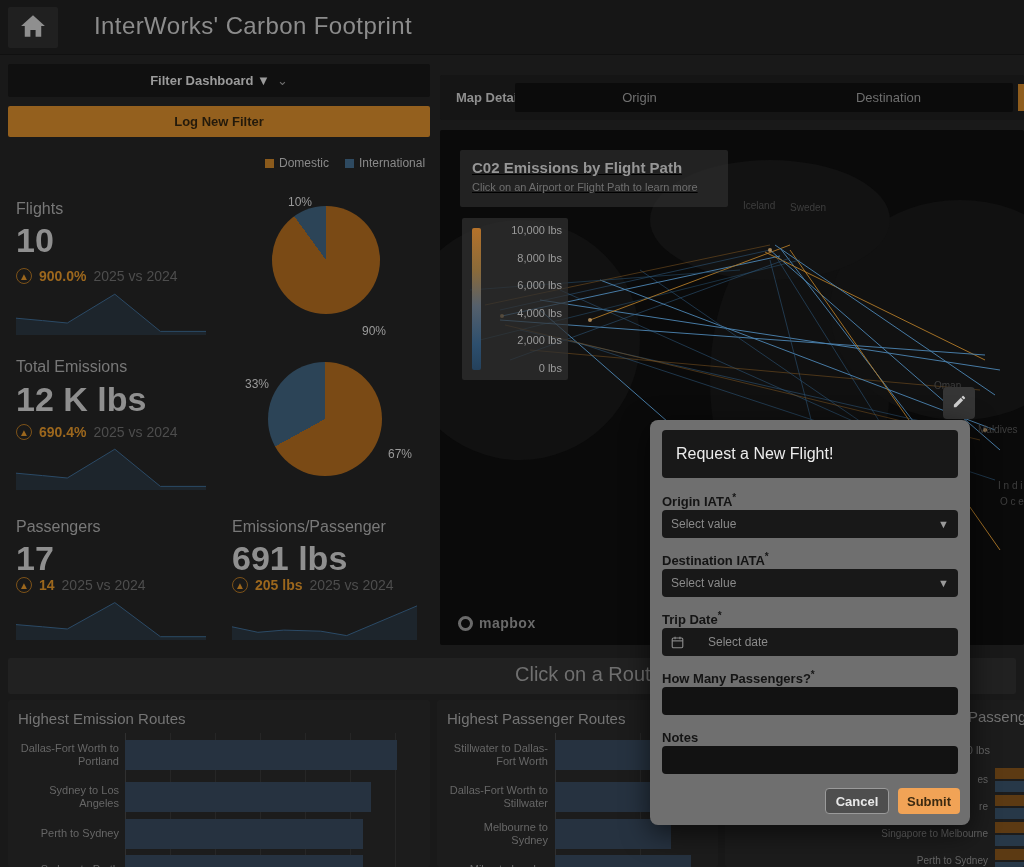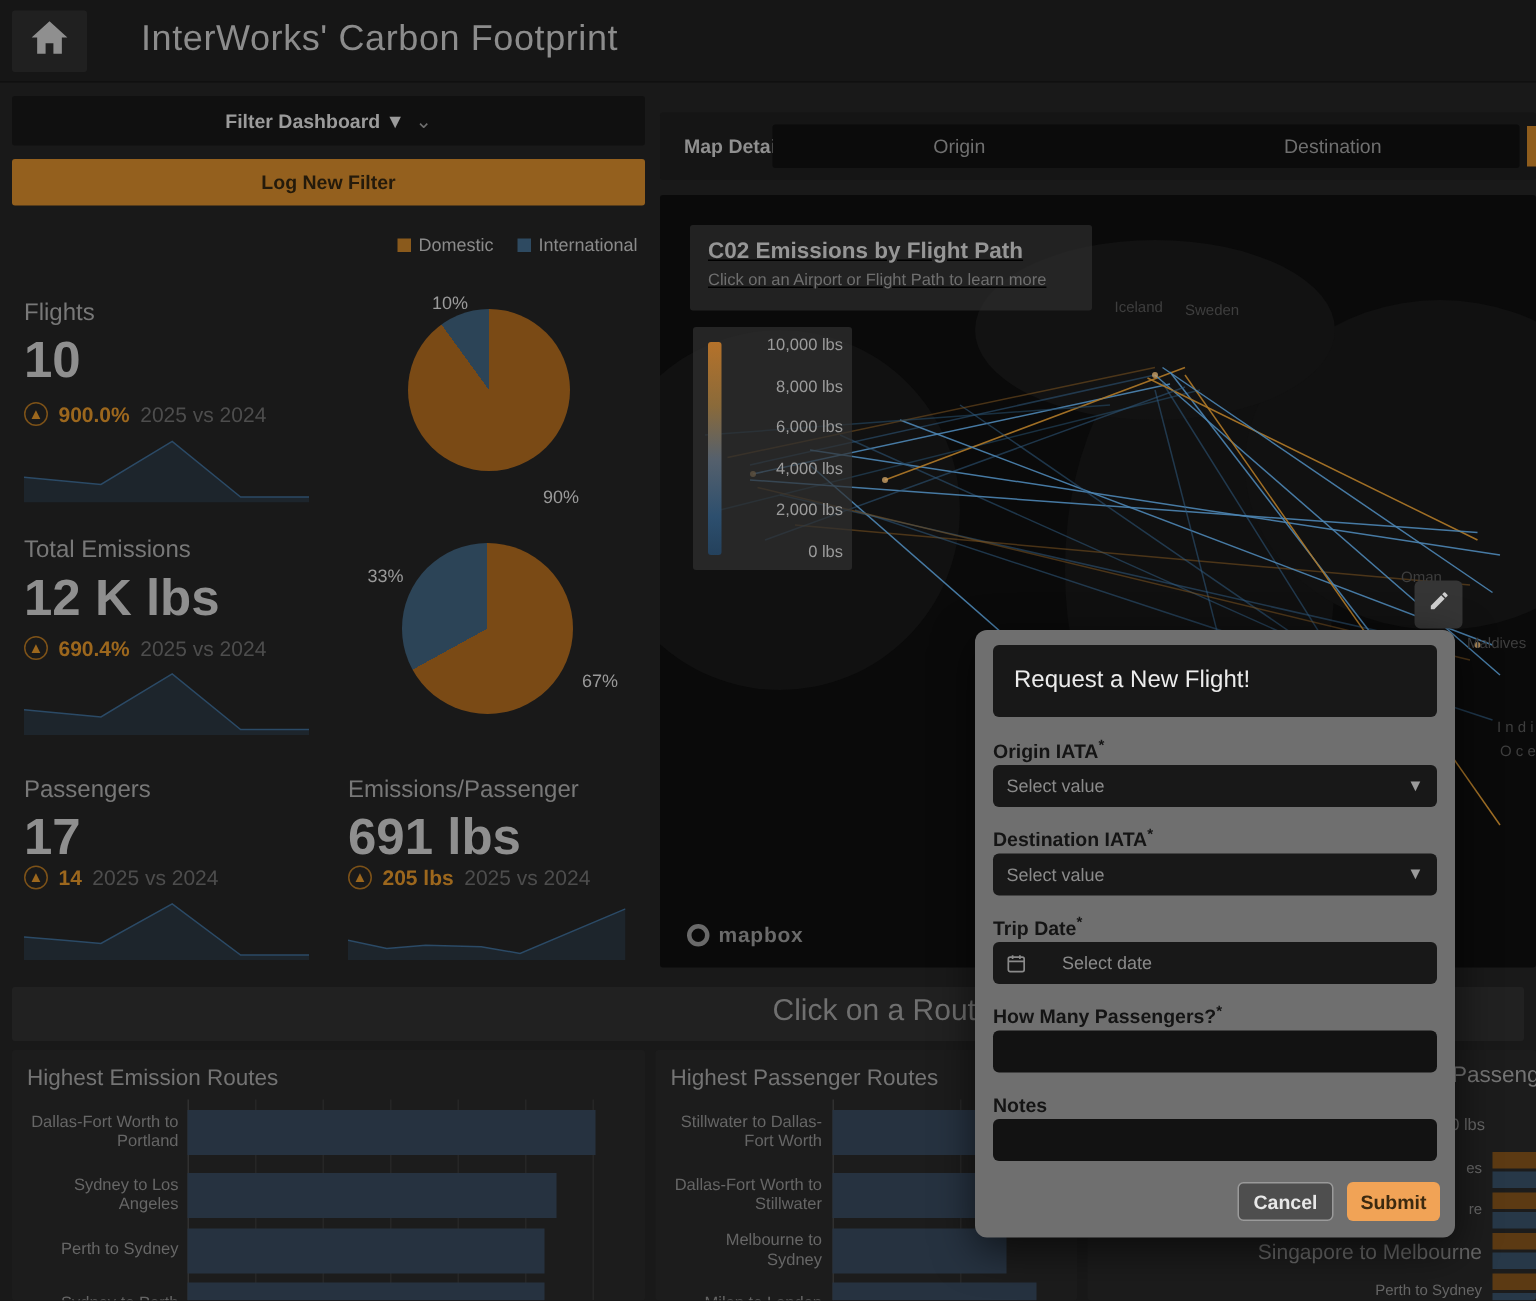--- a/index.html
+++ b/index.html
@@ -318,21 +318,21 @@
 
   <div class="abs panel" style="left:725px;top:700px;width:299px;height:167px">
     <div class="ptitle" style="left:243px;top:8px">Passenger</div>
     <div class="bar-label" style="left:165px;top:44px;width:100px;height:14px">0 lbs</div>
   <div class="bar-label" style="left: 103px; top: 68px; width: 160px; height: 24px; font-size: 10px; white-space: nowrap;">es</div>
       <div class="hbar" style="left: 270px; top: 68px; height: 11px; width: 29px; background: rgb(92, 58, 19);"></div>
       <div class="hbar" style="left: 270px; top: 81px; height: 11px; width: 29px; background: rgb(39, 56, 72);"></div>
       <div class="bar-label" style="left: 103px; top: 95px; width: 160px; height: 24px; font-size: 10px; white-space: nowrap;">re</div>
       <div class="hbar" style="left: 270px; top: 95px; height: 11px; width: 29px; background: rgb(92, 58, 19);"></div>
       <div class="hbar" style="left: 270px; top: 108px; height: 11px; width: 29px; background: rgb(39, 56, 72);"></div>
-      <div class="bar-label" style="left: 103px; top: 122px; width: 160px; height: 24px; font-size: 14px; white-space: nowrap;">Singapore to Melbourne</div>
+      <div class="bar-label" style="left: 103px; top: 122px; width: 160px; height: 24px; font-size: 10px; white-space: nowrap;">Singapore to Melbourne</div>
       <div class="hbar" style="left: 270px; top: 122px; height: 11px; width: 29px; background: rgb(92, 58, 19);"></div>
       <div class="hbar" style="left: 270px; top: 135px; height: 11px; width: 29px; background: rgb(39, 56, 72);"></div>
       <div class="bar-label" style="left: 103px; top: 149px; width: 160px; height: 24px; font-size: 10px; white-space: nowrap;">Perth to Sydney</div>
       <div class="hbar" style="left: 270px; top: 149px; height: 11px; width: 29px; background: rgb(92, 58, 19);"></div>
       <div class="hbar" style="left: 270px; top: 162px; height: 11px; width: 29px; background: rgb(39, 56, 72);"></div>
     </div>
 
   <div class="abs scrim"></div>
   <div class="abs modal">
     <div class="mhead">Request a New Flight!</div>

